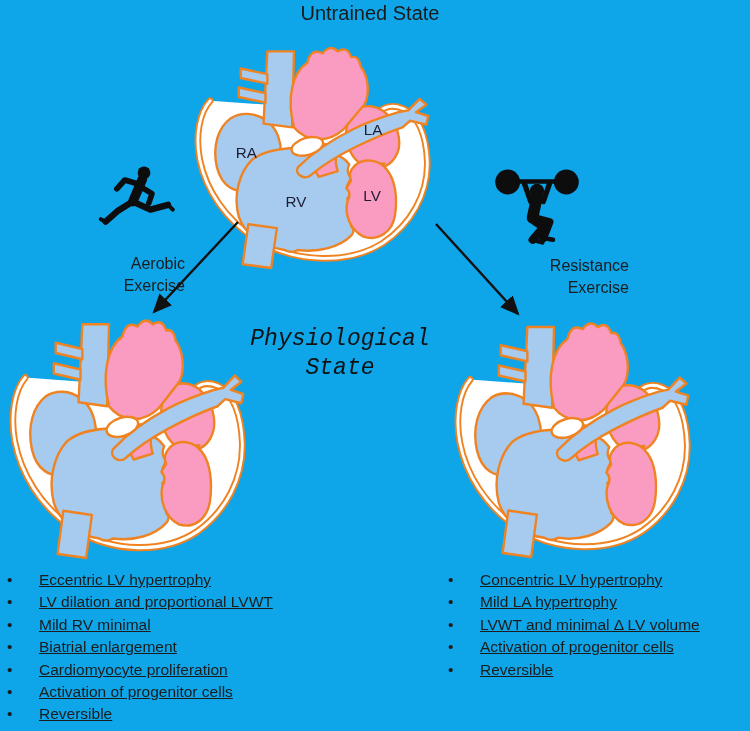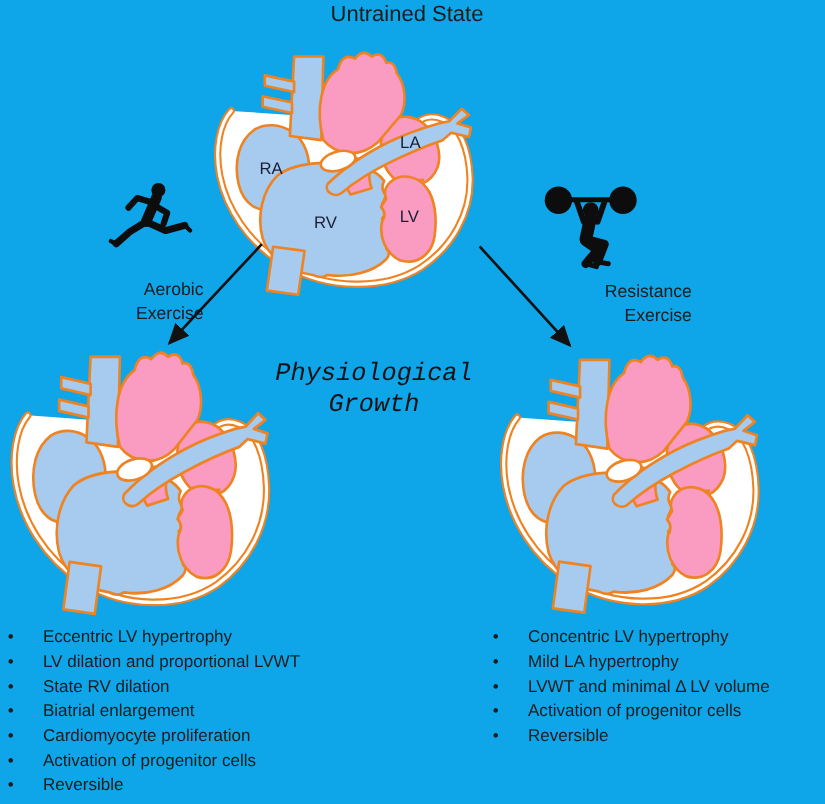--- a/index.html
+++ b/index.html
@@ -17,21 +17,21 @@
   }
   .branch-label.aerobic{left:55px;top:253px;width:130px;}
   .branch-label.resistance{left:497px;top:255px;width:132px;}
   .physio{
     left:248px;top:325px;width:184px;text-align:center;
     font-size:23px;font-style:italic;line-height:29px;color:#121212;font-family:Liberation Mono, monospace;
   }
   svg.abs{overflow:visible;}
   .fx-list{
     position:absolute;margin:0;padding:0;list-style:none;
-    font-size:15.5px;line-height:22.4px;color:#1c1c1c;
+    font-size:15.5px;line-height:22.4px;color:#1c1c1c;text-decoration:underline;
   }
   .fx-list li{position:relative;padding-left:33px;}
   .fx-list li::before{content:"\2022";position:absolute;left:1px;}
   .fx-list.left{left:6px;top:569px;width:375px;}
   .fx-list.right{left:447px;top:569px;width:305px;}
   
   .pinkP{fill:#FA9CC2;stroke:#EF8322;stroke-width:2.5;stroke-linejoin:round;}
   .blueP{fill:#A7CBEF;stroke:#EF8322;stroke-width:2.5;stroke-linejoin:round;}
   .contour-o{fill:#ffffff;stroke:#EF8322;stroke-width:7;stroke-linejoin:round;stroke-linecap:round;}
   .contour-i{fill:none;stroke:#ffffff;stroke-width:3;stroke-linejoin:round;stroke-linecap:round;}
@@ -137,35 +137,35 @@
     <defs>
       <marker id="ahR" viewBox="0 0 10 8" refX="8" refY="4" markerWidth="9" markerHeight="8" orient="auto">
         <path d="M0,0 L9,4 L0,8 Z" fill="#111"></path>
       </marker>
     </defs>
     <line class="arrowL" x1="8" y1="10" x2="90" y2="100" marker-end="url(#ahR)"></line>
   </svg>
 
   <div class="abs physio">
     <div>Physiological</div>
-    <div>Growth</div>
+    <div>State</div>
   </div>
 
   <svg class="abs heart" style="left:10px;top:312px;width:238px;height:246px" viewBox="0 0 250 240" preserveAspectRatio="none">
     <use href="#heartSym" width="250" height="240"></use>
   </svg>
 
   <svg class="abs heart" style="left:455px;top:315px;width:238px;height:242px" viewBox="0 0 250 240" preserveAspectRatio="none">
     <use href="#heartSym" width="250" height="240"></use>
   </svg>
 
   <ul class="fx-list left">
     <li>Eccentric LV hypertrophy</li>
     <li>LV dilation and proportional LVWT</li>
-    <li>State RV dilation</li>
+    <li>Mild RV minimal</li>
     <li>Biatrial enlargement</li>
     <li>Cardiomyocyte proliferation</li>
     <li>Activation of progenitor cells</li>
     <li>Reversible</li>
   </ul>
   <ul class="fx-list right">
     <li>Concentric LV hypertrophy</li>
     <li>Mild LA hypertrophy</li>
     <li>LVWT and minimal Δ LV volume</li>
     <li>Activation of progenitor cells</li>

